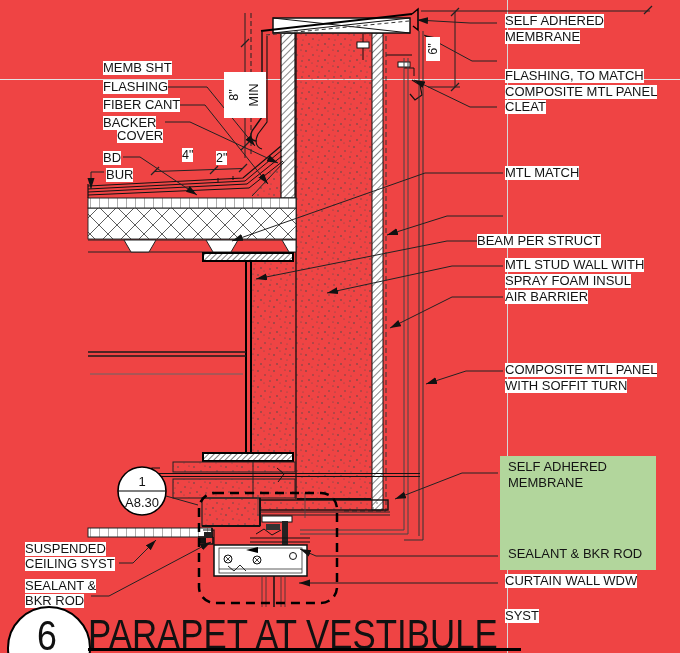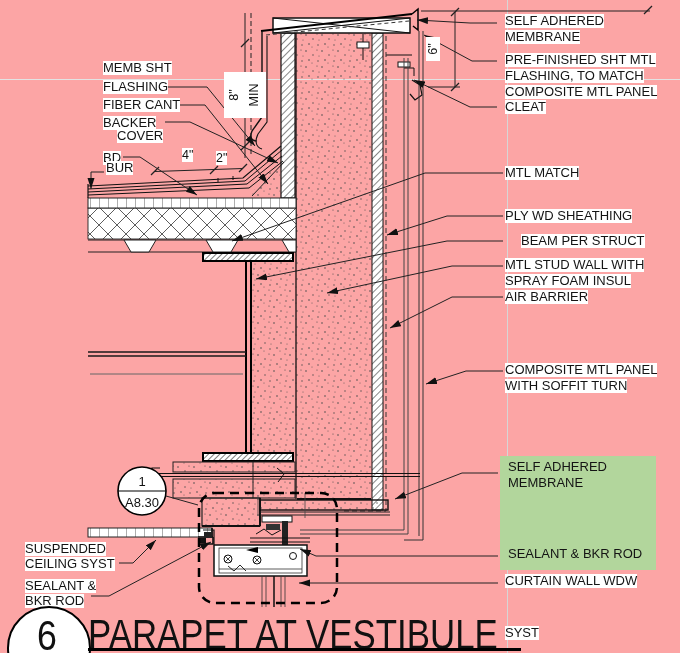--- a/index.html
+++ b/index.html
@@ -1,16 +1,16 @@
 <!DOCTYPE html>
 <html><head>
 <meta charset="utf-8">
 <style>
   html,body{margin:0;padding:0;background:#fff;}
-  .sheet{position:relative;width:680px;height:653px;background:#fca5a5;overflow:hidden;
+  .sheet{position:relative;width:680px;height:653px;background:#ef4444;overflow:hidden;
          font-family:"Liberation Sans",sans-serif;color:#111;}
   .sheet svg{position:absolute;left:0;top:0;}
   .lbl{position:absolute;font-size:13px;line-height:14px;white-space:nowrap;
        background:#fff;color:#141414;}
   .lbl.on-green{background:transparent;}
   .dim{position:absolute;font-size:12.5px;line-height:14px;white-space:nowrap;
        background:#fff;color:#141414;}
   .rot{transform:rotate(-90deg);text-align:center;}
   .green-box{position:absolute;left:500px;top:456px;width:156px;height:114px;}
   .callout-txt{position:absolute;width:60px;text-align:center;font-size:13px;background:transparent;}
@@ -228,45 +228,43 @@
     <path d="M104,172 L91,172 L91,189" marker-end="url(#arw)"></path>
     <path d="M119,563 L133,563 L156,540" marker-end="url(#arw)"></path>
     <path d="M91,596 L109,596 L211,542" marker-end="url(#arw)"></path>
   </g>
 </svg>
 
 <div class="green-box" style="background:#b2d69c;"></div>
 
 <div class="lbl" style="left:505px;top:14px;">SELF ADHERED</div>
 <div class="lbl" style="left:505px;top:30px;">MEMBRANE</div>
-<div class="lbl" style="left:505px;top:53px;">PRE-FINISHED SHT MTL</div>
 <div class="lbl" style="left:505px;top:69px;">FLASHING, TO MATCH</div>
 <div class="lbl" style="left:505px;top:85px;">COMPOSITE MTL PANEL</div>
 <div class="lbl" style="left:505px;top:100px;">CLEAT</div>
 <div class="lbl" style="left:505px;top:166px;">MTL MATCH</div>
-<div class="lbl" style="left:505px;top:209px;">PLY WD SHEATHING</div>
-<div class="lbl" style="left:521px;top:234px;text-align:right;">BEAM PER STRUCT</div>
+<div class="lbl" style="left:477px;top:234px;text-align:right;">BEAM PER STRUCT</div>
 <div class="lbl" style="left:505px;top:258px;">MTL STUD WALL WITH</div>
 <div class="lbl" style="left:505px;top:274px;">SPRAY FOAM INSUL</div>
 <div class="lbl" style="left:505px;top:290px;">AIR BARRIER</div>
 <div class="lbl" style="left:505px;top:363px;">COMPOSITE MTL PANEL</div>
 <div class="lbl" style="left:505px;top:379px;">WITH SOFFIT TURN</div>
 <div class="lbl on-green" style="left:508px;top:460px;">SELF ADHERED</div>
 <div class="lbl on-green" style="left:508px;top:476px;">MEMBRANE</div>
 <div class="lbl" style="left:505px;top:574px;">CURTAIN WALL WDW</div>
 <div class="lbl on-green" style="left:508px;top:547px;">SEALANT &amp; BKR ROD</div>
-<div class="lbl" style="left:505px;top:626px;text-align:right;">SYST</div>
+<div class="lbl" style="left:505px;top:609px;text-align:right;">SYST</div>
 
 <div class="lbl" style="left:103px;top:61px;">MEMB SHT</div>
 <div class="lbl" style="left:103px;top:80px;">FLASHING</div>
 <div class="lbl" style="left:103px;top:98px;">FIBER CANT</div>
 <div class="lbl" style="left:103px;top:116px;">BACKER</div>
 <div class="lbl" style="left:117px;top:129px;">COVER</div>
 <div class="lbl" style="left:103px;top:151px;">BD</div>
-<div class="lbl" style="left:106px;top:161px;">BUR</div>
+<div class="lbl" style="left:106px;top:168px;">BUR</div>
 
 <div class="lbl" style="left:25px;top:542px;">SUSPENDED</div>
 <div class="lbl" style="left:25px;top:557px;">CEILING SYST</div>
 <div class="lbl" style="left:25px;top:579px;">SEALANT &amp;</div>
 <div class="lbl" style="left:25px;top:594px;">BKR ROD</div>
 
 <div class="dim" style="left:182px;top:148px;">4"</div>
 <div class="dim" style="left:216px;top:151px;">2"</div>
 <div class="dim rot" style="left:222px;top:74px;width:46px;height:42px;line-height:20px;">
   <span style="display:block;">8"</span>

